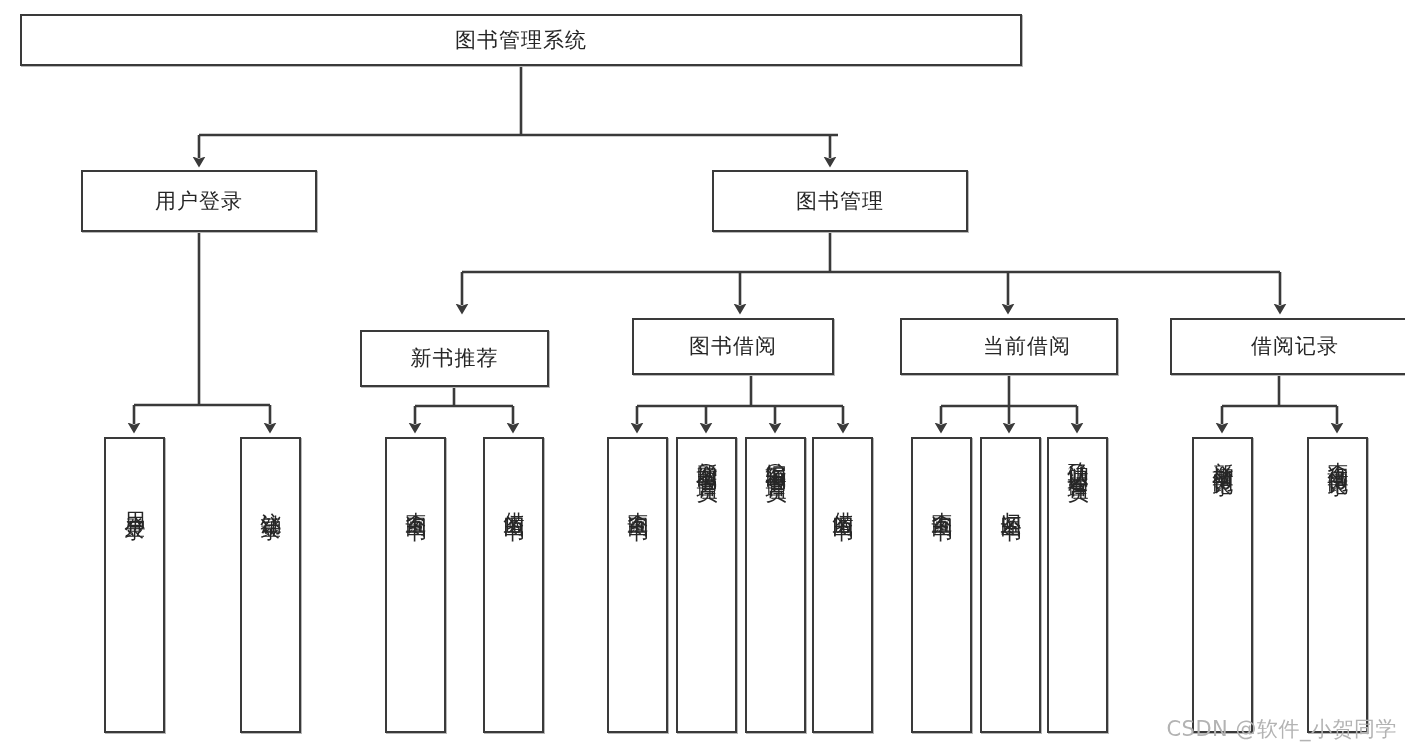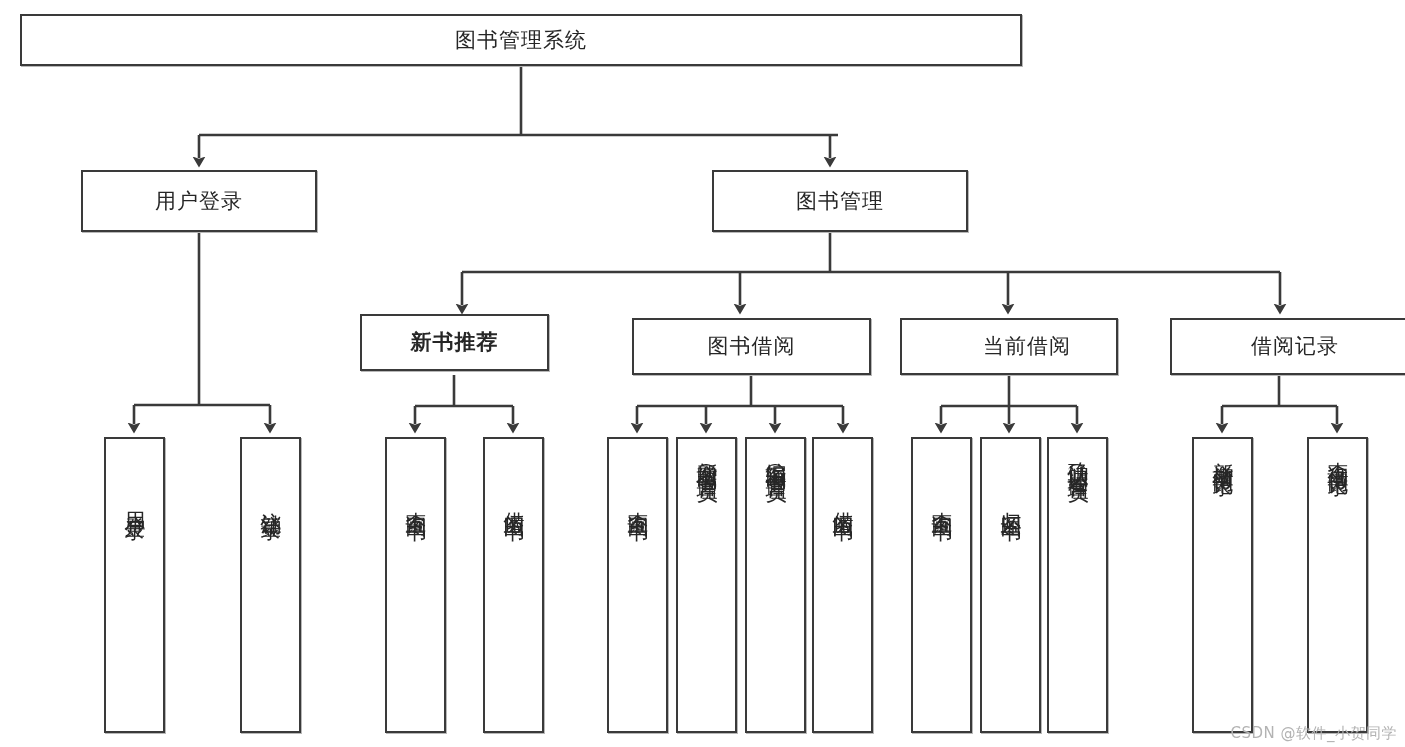--- a/index.html
+++ b/index.html
@@ -42,21 +42,21 @@
     letter-spacing:3px;
     margin-top:14px;
     white-space:pre;
   }
   .node.vert.tall .lbl{margin-top:6px;}
   .node.vert.mid .lbl{margin-top:56px;}
 
   #watermark{
     position:absolute;
     right:8px;bottom:4px;
-    font-size:15px;
+    font-size:21px;
     color:#b3b3b3;
     letter-spacing:0.5px;
     user-select:none;
     white-space:nowrap;
   }
 </style>
 </head>
 <body>
 
 <div id="stage">
@@ -115,24 +115,24 @@
     <span class="lbl">图书管理系统</span>
   </div>
 
   <div class="node horiz" style="left:81px;top:170px;width:236px;height:62px;">
     <span class="lbl">用户登录</span>
   </div>
   <div class="node horiz" style="left:712px;top:170px;width:256px;height:62px;">
     <span class="lbl">图书管理</span>
   </div>
 
-  <div class="node horiz" style="left:360px;top:314px;width:189px;height:57px;font-weight:bold;">
+  <div class="node horiz" style="left:360px;top:330px;width:189px;height:57px;">
     <span class="lbl">新书推荐</span>
   </div>
-  <div class="node horiz" style="left:632px;top:318px;width:239px;height:57px;">
+  <div class="node horiz" style="left:632px;top:318px;width:202px;height:57px;">
     <span class="lbl">图书借阅</span>
   </div>
   <div class="node horiz" style="left:900px;top:318px;width:218px;height:57px;padding-left:36px;">
     <span class="lbl">当前借阅</span>
   </div>
   <div class="node horiz" style="left:1170px;top:318px;width:250px;height:57px;">
     <span class="lbl">借阅记录</span>
   </div>
 
   <div class="node vert mid" style="left:104px;top:437px;width:61px;height:296px;">

